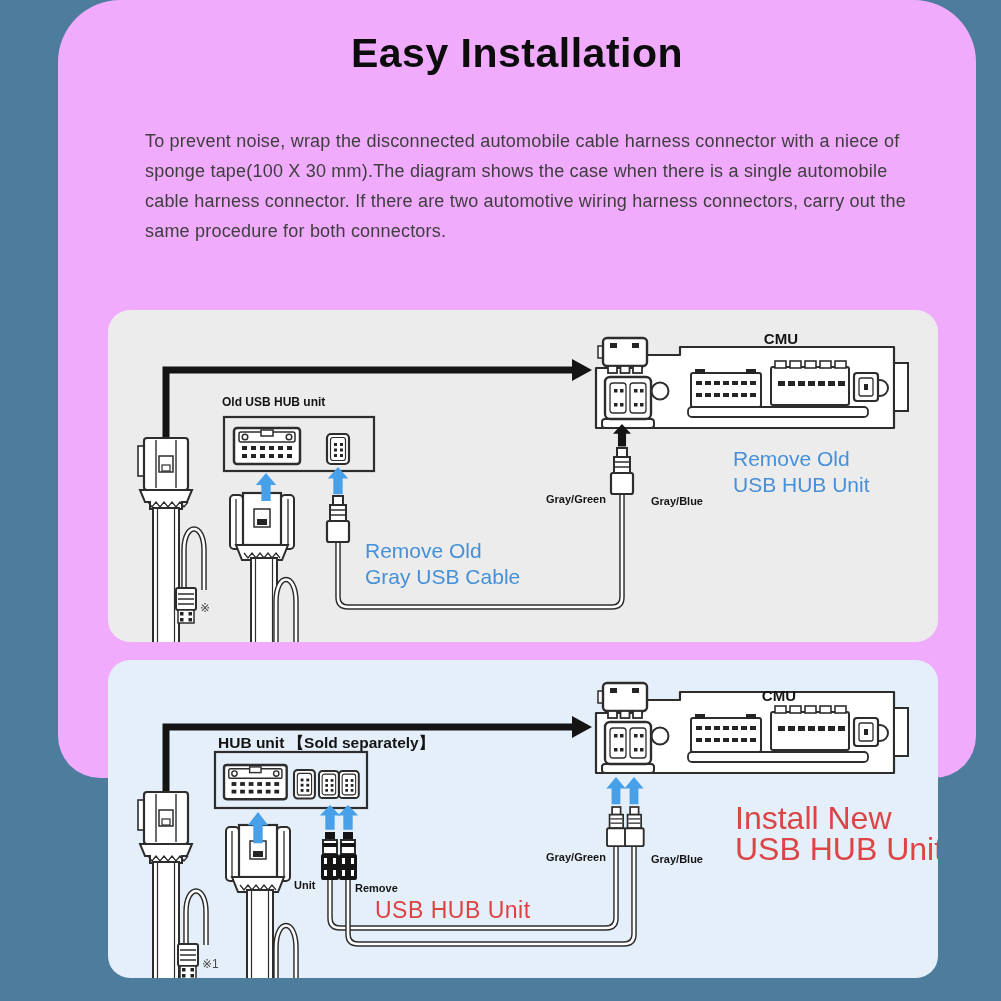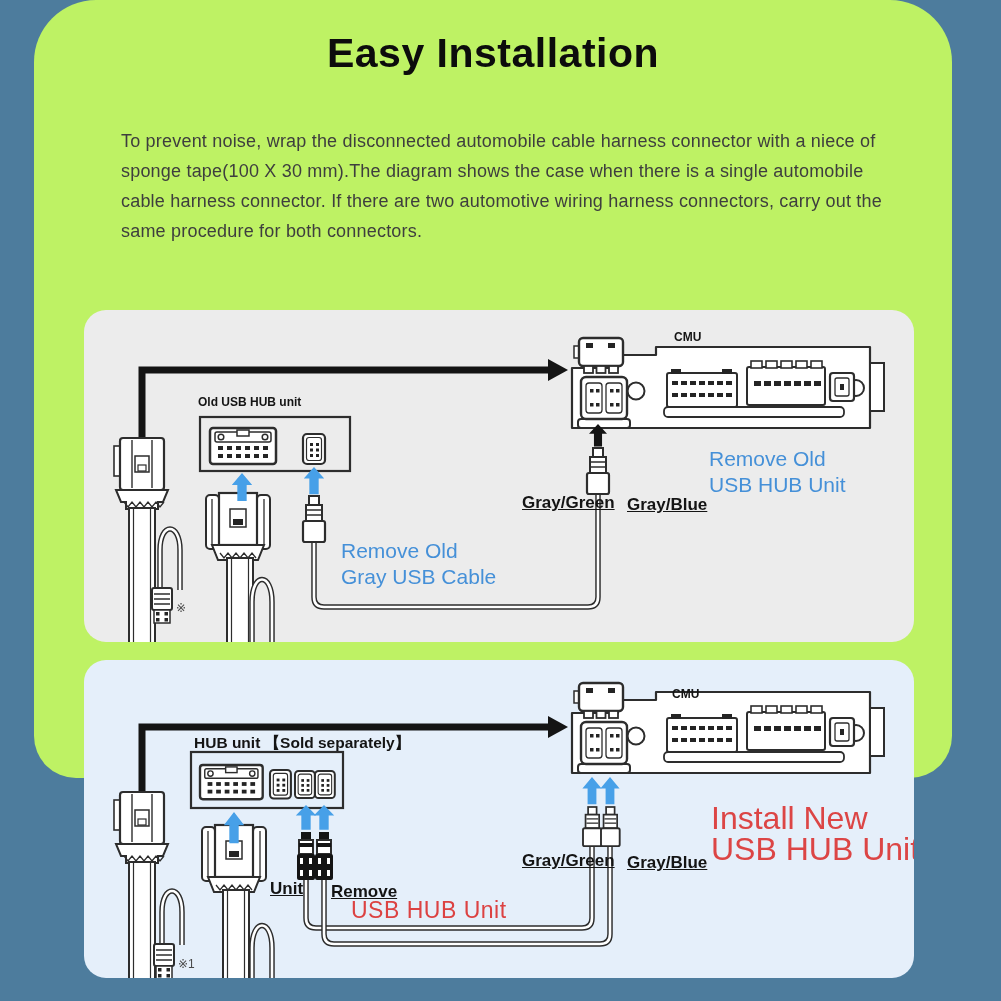--- a/index.html
+++ b/index.html
@@ -3,44 +3,44 @@
 <meta charset="utf-8">
 <style>
   html,body{margin:0;padding:0;}
   body{
     width:1001px;height:1001px;overflow:hidden;
     background:#4d7c9d;
     font-family:"Liberation Sans","DejaVu Sans",sans-serif;
     position:relative;
   }
   .card{
-    position:absolute;left:34px;top:0;width:918px;height:778px;
-    background:#bef264;
+    position:absolute;left:58px;top:0;width:918px;height:778px;
+    background:#f0abfc;
     border-radius:62px 62px 42px 42px;
   }
   .title{
     position:absolute;left:0;top:30px;width:918px;
     text-align:center;font-size:41px;font-weight:bold;color:#0c0c0c;
     letter-spacing:0.5px;margin:0;
   }
   .desc{
     position:absolute;left:87px;top:108px;width:778px;
     font-size:18px;line-height:30px;color:#3e3e3e;letter-spacing:0.2px;
   }
   .panel{
     position:absolute;left:50px;width:830px;overflow:hidden;border-radius:22px;
   }
   .panel-remove{top:310px;height:332px;background:#ececec;}
   .panel-install{top:660px;height:318px;background:#e5effa;}
   .panel svg{position:absolute;left:0;top:0;}
   .lbl{position:absolute;color:#141414;white-space:nowrap;}
-  .lbl-cmu{font-size:12px;font-weight:bold;width:100px;text-align:left;}
+  .lbl-cmu{font-size:15px;font-weight:bold;width:100px;text-align:right;}
   .lbl-box{font-size:12px;font-weight:bold;}
   .lbl-box2{font-size:15.5px;font-weight:bold;}
-  .lbl-wire{font-size:17px;font-weight:bold;text-decoration:underline;}
+  .lbl-wire{font-size:11px;font-weight:bold;}
   .note-blue{font-size:21px;line-height:26px;color:#4590d8;}
   .note-red{font-size:32px;line-height:31px;color:#dc4545;}
   .cable-red{font-size:23px;color:#dc4242;letter-spacing:0.5px;}
   .footnote{font-size:12px;color:#4a4a4a;}
   
   .ln{stroke:#2d2d2d;fill:#ffffff;}
   .ln2{stroke:#2d2d2d;fill:none;}
   .pin{fill:#242424;stroke:none;}
   .mainline{stroke:#141414;stroke-width:7;fill:none;}
   .tube-o{stroke:#2d2d2d;stroke-width:5.5;fill:none;}

